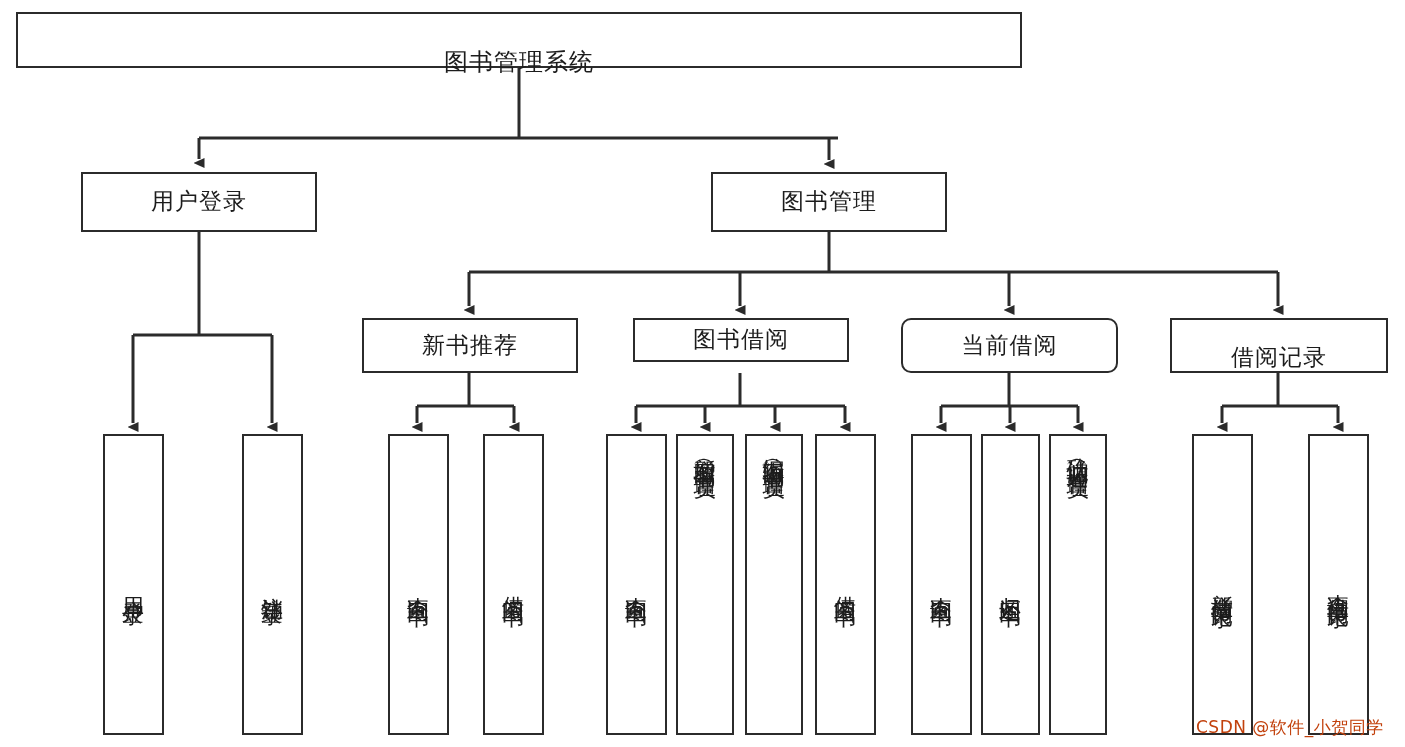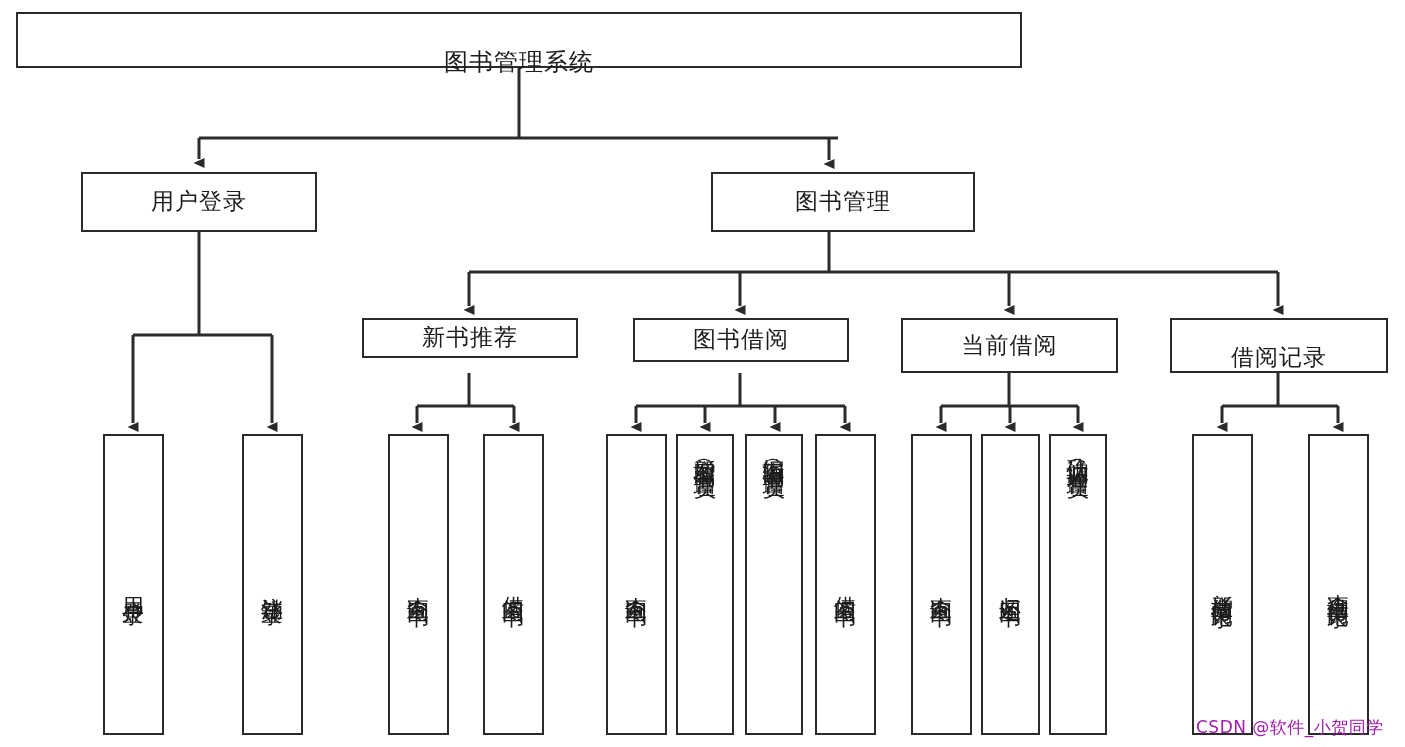--- a/index.html
+++ b/index.html
@@ -64,21 +64,21 @@
     white-space: nowrap;
     margin: 0 auto;
   }
   .node.v.mid {
     align-items: center;
     padding-top: 0;
   }
   .watermark {
     position: absolute;
     font-size: 17px;
-    color: #a21caf;
+    color: #c2410c;
     letter-spacing: 0.5px;
     white-space: nowrap;
     font-family: "DejaVu Sans", "Liberation Sans", sans-serif;
   }
 </style>
 </head>
 <body>
 
 <div id="canvas">
 
@@ -132,31 +132,31 @@
     </g>
   </svg>
 
   <div class="node h root" style="left:16px; top:12px; width:1006px; height:56px;">
     <span class="label">图书管理系统</span>
   </div>
 
   <div class="node h" style="left:81px; top:172px; width:236px; height:60px;">
     <span class="label">用户登录</span>
   </div>
-  <div class="node h" style="left:711px; top:172px; width:264px; height:60px;">
+  <div class="node h" style="left:711px; top:172px; width:236px; height:60px;">
     <span class="label">图书管理</span>
   </div>
 
-  <div class="node h" style="left:362px; top:318px; width:216px; height:40px;">
+  <div class="node h" style="left:362px; top:318px; width:216px; height:55px;">
     <span class="label">新书推荐</span>
   </div>
   <div class="node h" style="left:633px; top:318px; width:216px; height:44px;">
     <span class="label">图书借阅</span>
   </div>
-  <div class="node h" style="left:901px; top:318px; width:217px; height:55px;">
+  <div class="node h" style="left:901px; top:318px; width:217px; height:55px;border-radius:10px;">
     <span class="label">当前借阅</span>
   </div>
   <div class="node h" style="left:1170px; top:318px; width:218px; height:55px;align-items:flex-end;">
     <span class="label">借阅记录</span>
   </div>
 
   <div class="node v mid" style="left:103px; top:434px; width:61px; height:301px;">
     <span class="label">用户登录</span>
   </div>
   <div class="node v mid" style="left:242px; top:434px; width:61px; height:301px;">

